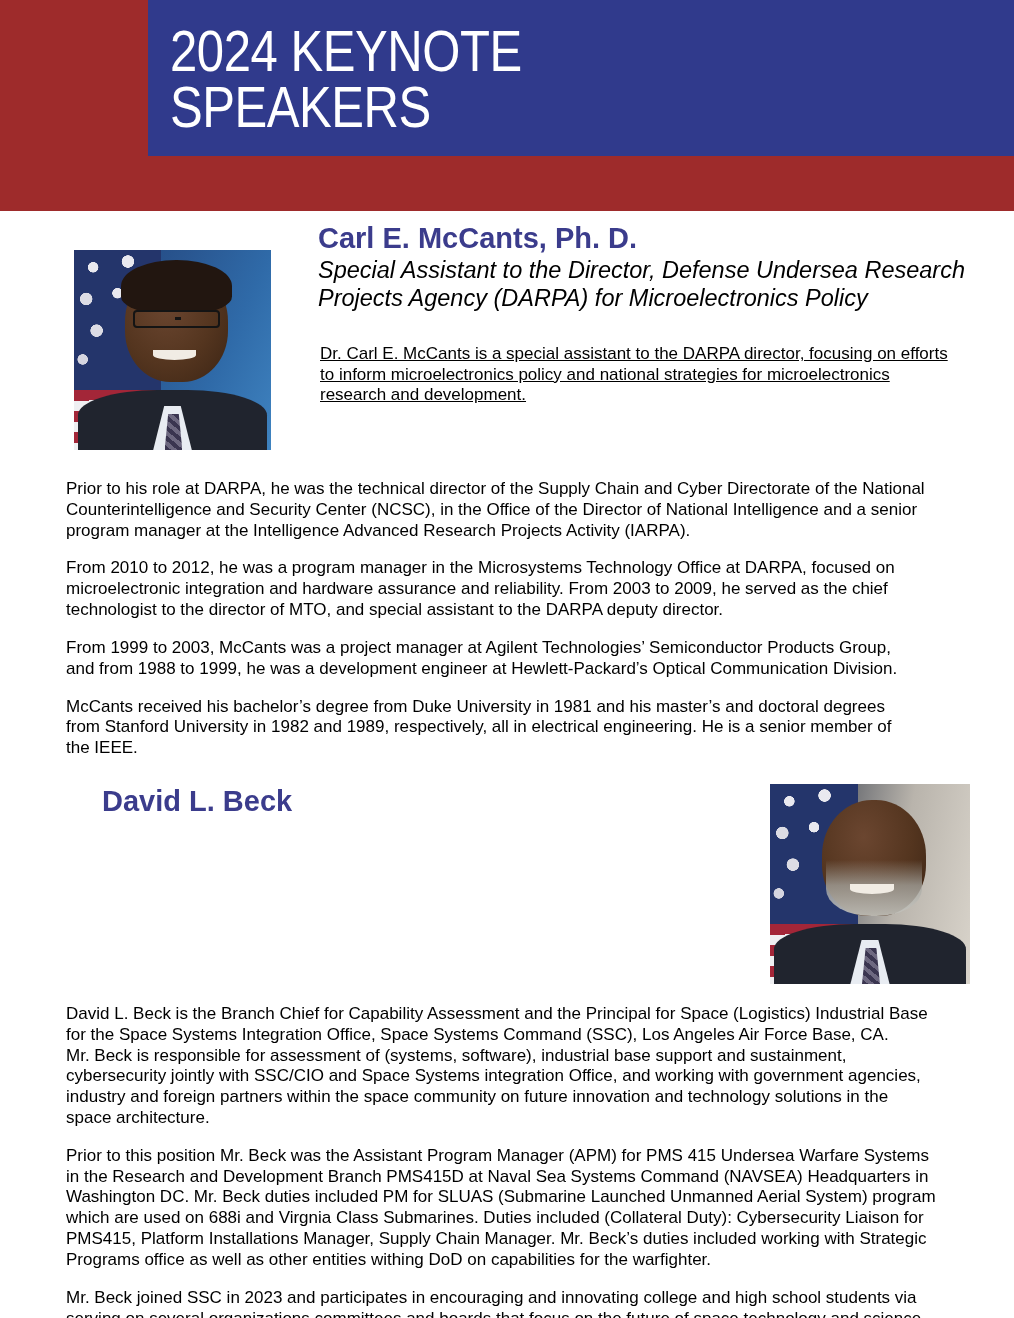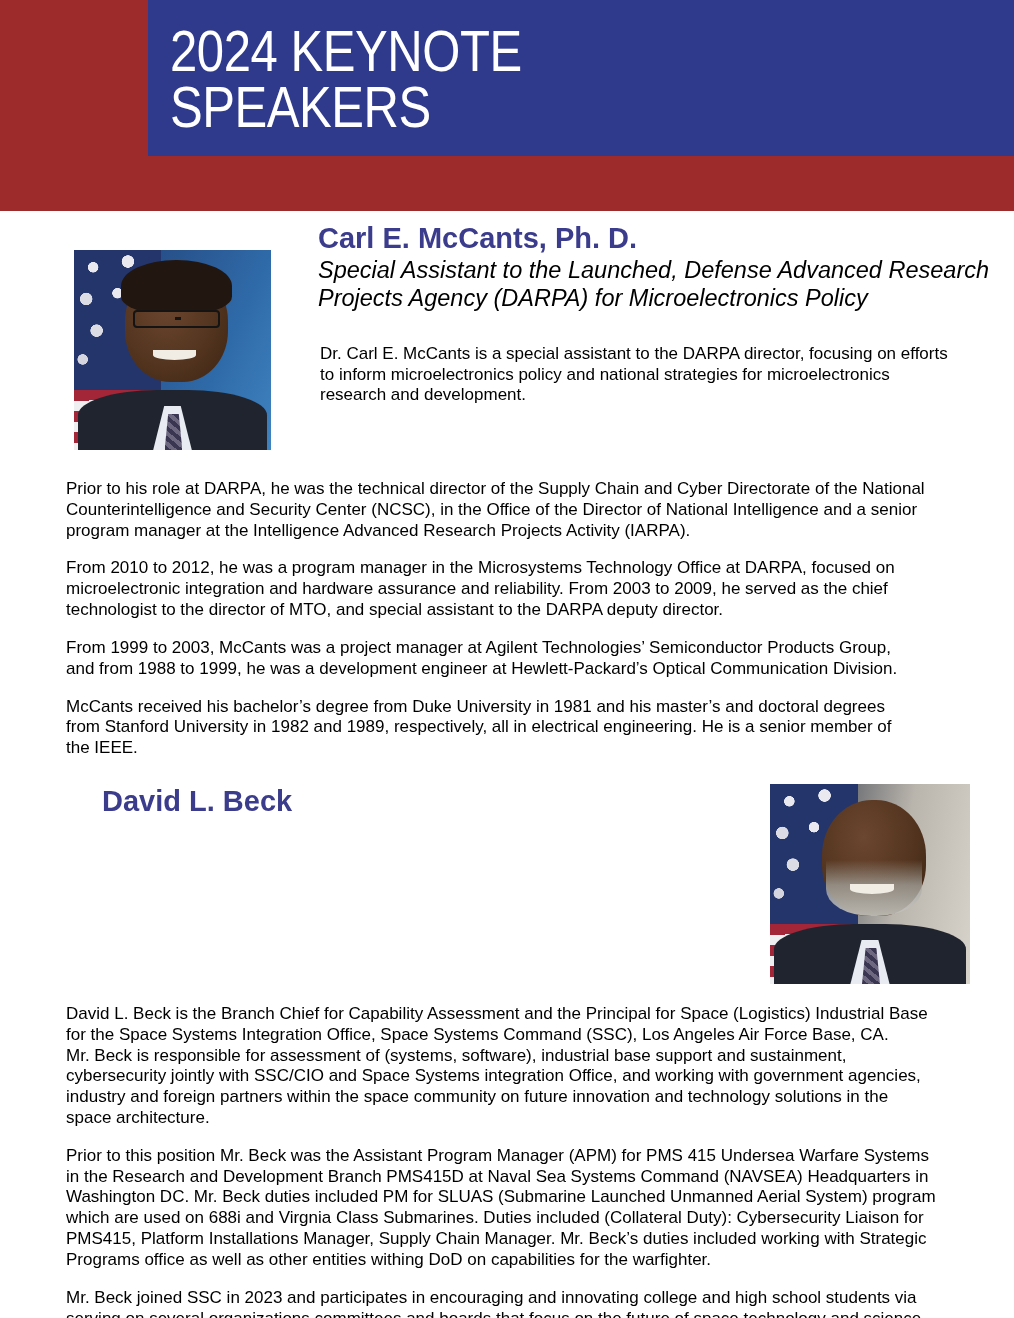--- a/index.html
+++ b/index.html
@@ -241,20 +241,21 @@
     position: absolute;
     left: 318px;
     top: 12px;
     width: 690px;
   }
   .s1-intro {
     position: absolute;
     left: 320px;
     top: 133px;
     width: 690px;
+    text-decoration: underline;
   }
 
   .body-text {
     position: relative;
     width: 950px;
     margin: 0 0 0 66px;
     font-size: 17px;
     line-height: 1.225;
   }
   .body-text p {
@@ -311,21 +312,21 @@
         <div class="tie"></div>
         <div class="head"></div>
         <div class="hair"></div>
         <div class="glasses"></div>
         <div class="smile"></div>
       </div>
     </div>
 
     <div class="s1-head">
       <div class="name">Carl E. McCants, Ph. D.</div>
-      <div class="role">Special Assistant to the Launched, Defense Advanced Research
+      <div class="role">Special Assistant to the Director, Defense Undersea Research
 Projects Agency (DARPA) for Microelectronics Policy</div>
     </div>
 
     <div class="s1-intro">
       <p class="intro">Dr. Carl E. McCants is a special assistant to the DARPA director, focusing on efforts
 to inform microelectronics policy and national strategies for microelectronics
 research and development.</p>
     </div>
   </div>
 

